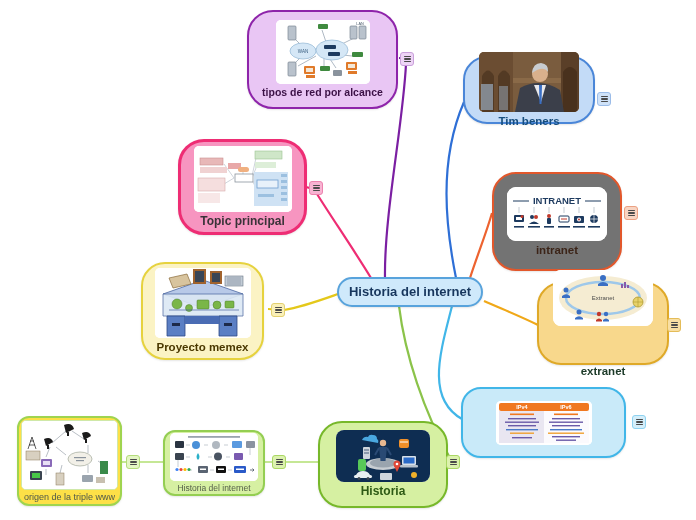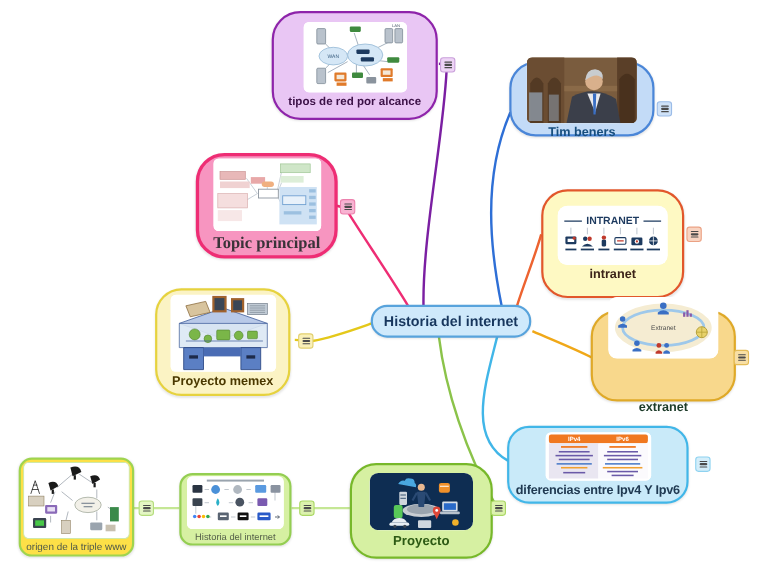--- a/index.html
+++ b/index.html
@@ -14,22 +14,22 @@
 
   #node-center{left:337px;top:277px;width:146px;height:30px;background:#cfe9fb;
     border:2px solid #58a3dc;border-radius:15px;}
   #node-center .label{font-size:13px;color:#17365d;margin:0;}
 
   #node-tipos{left:247px;top:10px;width:151px;height:99px;background:#e9c6f4;border:2.5px solid #8e24aa;border-radius:26px;}
   #node-tipos .label{font-size:10.5px;color:#3b1146;}
   #node-tim{left:463px;top:56px;width:132px;height:68px;background:#c3dbf7;border:2.5px solid #4a86d8;border-radius:24px;align-items:center;}
   #node-tim .label{font-size:11.5px;color:#174e7e;}
   #node-topic{left:178px;top:139px;width:129px;height:96px;background:#f795c0;border:3px solid #ee2d74;border-radius:26px;}
-  #node-topic .label{font-size:15px;color:#3a3338;font-family:Liberation Serif, serif;}
-  #node-intranet{left:492px;top:172px;width:130px;height:99px;background:#fef9c3;border:2.5px solid #e2572b;border-radius:24px;}
+  #node-topic .label{font-size:12px;color:#3a3338;}
+  #node-intranet{left:492px;top:172px;width:130px;height:99px;background:#737373;border:2.5px solid #e2572b;border-radius:24px;}
   #node-intranet .label{font-size:11.5px;color:#3c2418;}
   #node-memex{left:141px;top:262px;width:123px;height:98px;background:#fbf3c4;border:2.5px solid #e6d23e;border-radius:24px;}
   #node-memex .label{font-size:11.5px;color:#4a3800;}
   #node-extranet{left:537px;top:282px;width:132px;height:83px;background:#f8d88c;border:2.5px solid #dfa928;border-radius:24px;gap:36px;}
   #node-extranet .label{font-size:11.5px;color:#1c3a28;}
   #node-ipv{left:461px;top:387px;width:165px;height:71px;background:#c9eaf9;border:2.5px solid #41b6e8;border-radius:20px;}
   #node-ipv .label{font-size:11.5px;color:#203a52;letter-spacing:-.2px;}
   #node-internet{left:318px;top:421px;width:130px;height:87px;background:#d6f0a2;border:2.5px solid #77b82a;border-radius:24px;}
   #node-internet .label{font-size:12px;color:#2d5a14;}
   #node-historia{left:163px;top:430px;width:102px;height:66px;background:#d6f0a2;border:2px solid #94ce52;border-radius:12px;}
@@ -348,21 +348,20 @@
             <rect x="14" y="31.5" width="24" height="1.4"></rect>
             <rect x="52" y="31.5" width="36" height="1.4"></rect>
           </g>
         <g fill="#6a5aa8">
             <rect x="16" y="36" width="20" height="1.4"></rect>
             <rect x="56" y="35" width="28" height="1.4"></rect>
             <rect x="60" y="38.5" width="20" height="1.4"></rect>
           </g>
       </svg>
     </div>
-    <div class="label">diferencias entre Ipv4 Y Ipv6</div>
   </div>
   <div class="notes n-ipv">
       <i></i>
       <i></i>
       <i></i>
     </div>
 
   <div class="node" id="node-internet">
     <div class="img" style="border-radius:8px">
       <svg width="94" height="52" viewBox="0 0 94 52">
@@ -396,21 +395,21 @@
         <g>
           <path d="M20,45 q2,-4 7,-4 q5,0 7,4 z" fill="#e8eef2"></path>
             <rect x="18" y="45" width="18" height="3" rx="1.5" fill="#e8eef2"></rect>
           <circle cx="23" cy="48.5" r="1.5" fill="#3a4450"></circle>
             <circle cx="32" cy="48.5" r="1.5" fill="#3a4450"></circle>
         </g>
         <rect x="44" y="43" width="12" height="7" rx="1" fill="#cfd6dd"></rect>
         <circle cx="78" cy="45" r="3" fill="#f0b02a"></circle>
       </svg>
     </div>
-    <div class="label">Proyecto</div>
+    <div class="label">Historia</div>
   </div>
   <div class="notes n-internet">
       <i></i>
       <i></i>
       <i></i>
     </div>
 
   <div class="node" id="node-historia">
     <div class="img">
       <svg width="88" height="48" viewBox="0 0 88 48">

